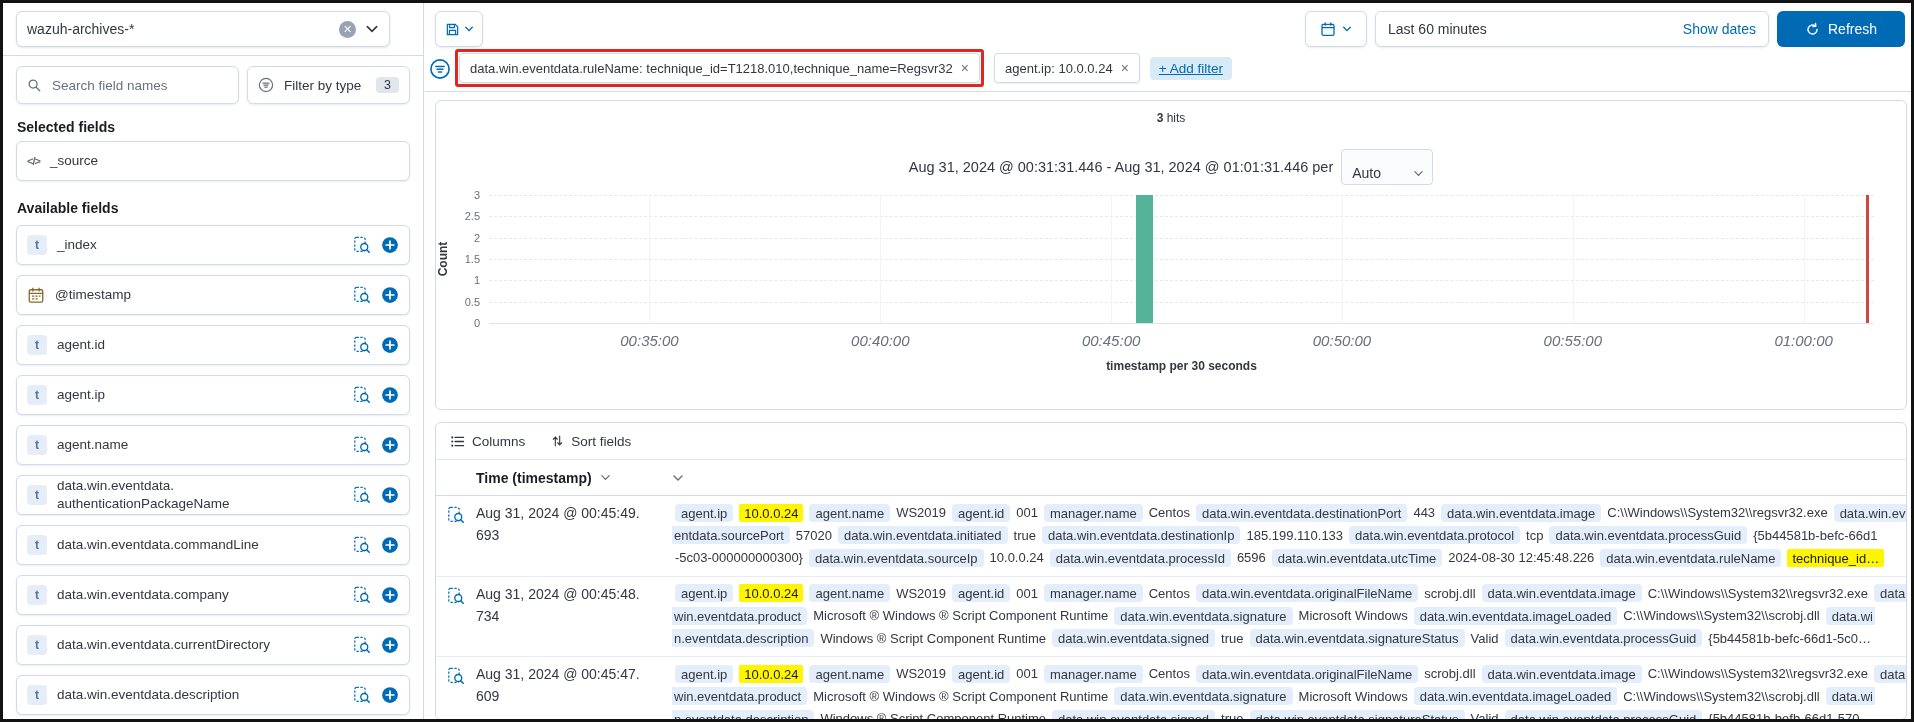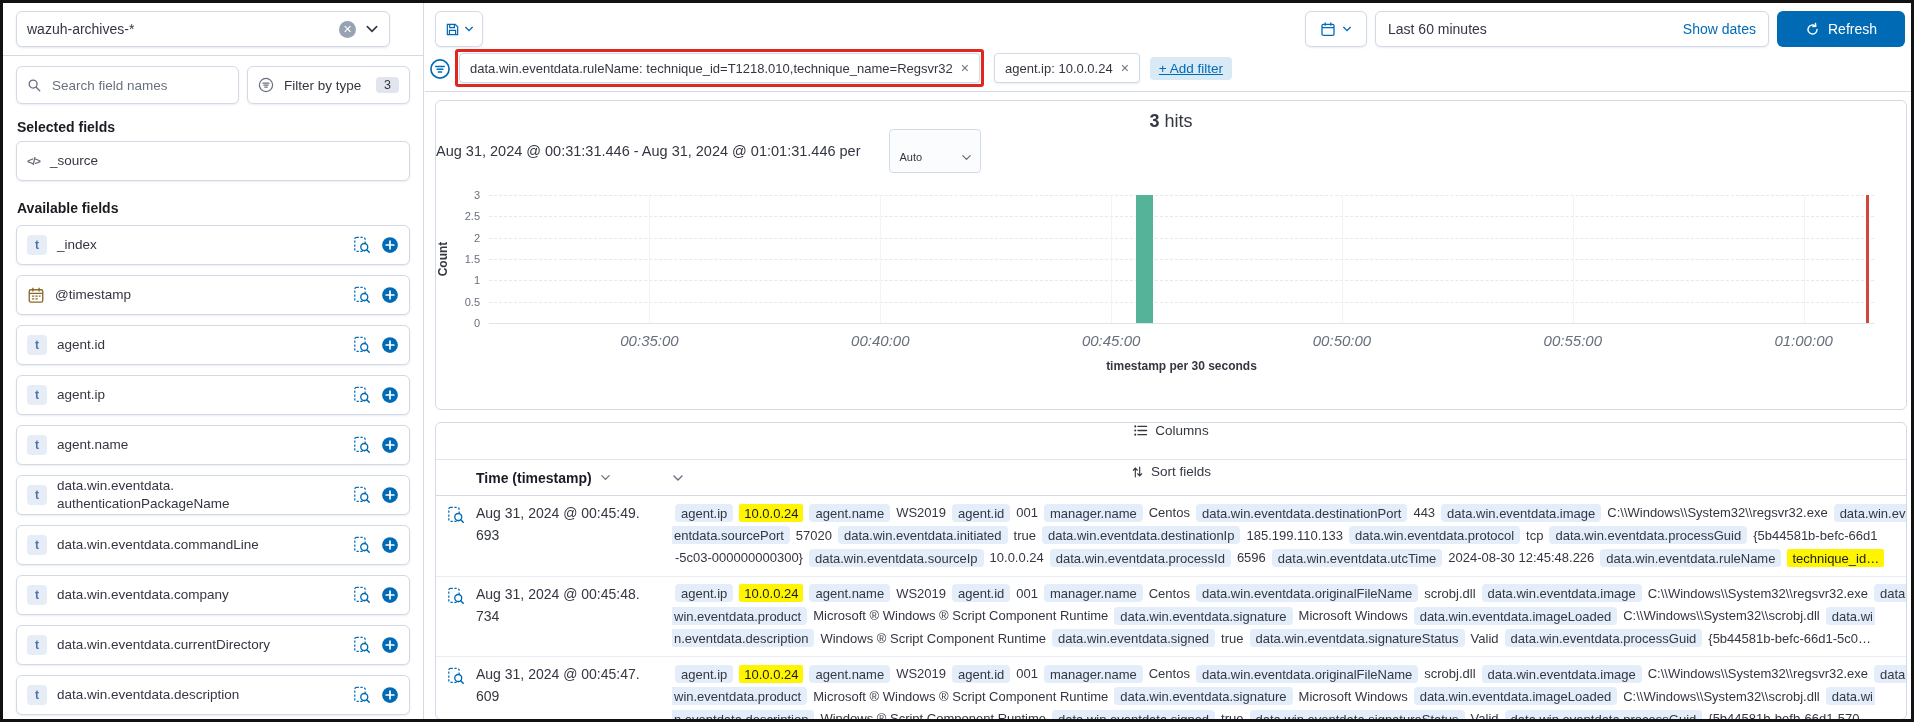--- a/index.html
+++ b/index.html
@@ -44,41 +44,41 @@
   .filterbar-icon{left:426px;top:55px;cursor:pointer;}
   .filter-pills{position:absolute;left:452px;top:46px;display:flex;align-items:center;gap:10px;}
   .fpill{display:inline-flex;align-items:center;gap:8px;border:1px solid #d3dae6;background:#fff;border-radius:4px;
        height:28px;padding:0 10px;font-size:13px;color:#343741;cursor:pointer;box-shadow:0 1px 2px rgba(152,162,179,.2);}
   .fpill .x{color:#69707d;font-size:14px;cursor:pointer;}
   .annot{border:3px solid #e0261f;border-radius:3px;padding:1px;display:inline-flex;}
   .add-filter{background:#d9eaf7;border-radius:4px;padding:4px 9px;color:#006bb4;font-size:13.5px;text-decoration:underline;cursor:pointer;}
   .header-divider{left:422px;top:88px;width:1492px;height:1px;background:#d3dae6;}
   
   .chart-panel{left:432px;top:97px;width:1470px;height:308px;border:1px solid #d3dae6;border-radius:6px;background:#fff;}
-  .hits-line{position:absolute;left:0;top:10px;width:100%;text-align:center;font-size:18px;color:#343741;}
+  .hits-line{position:absolute;left:0;top:10px;width:100%;text-align:center;font-size:12px;color:#343741;}
   .hits-line b{font-weight:700;}
-  .range-line{position:absolute;left:0;top:28px;width:100%;display:flex;align-items:center;gap:28px;}
+  .range-line{position:absolute;left:0;top:48px;width:100%;display:flex;align-items:center;justify-content:center;gap:8px;}
   .range-line .txt{font-size:14.5px;color:#343741;}
-  .interval-select{width:92px;height:44px;border:1px solid #d3dae6;border-radius:4px;background:#fbfcfd;display:flex;
-       align-items:center;padding:12px 8px 0 10px;font-size:11px;color:#343741;box-sizing:border-box;cursor:pointer;}
+  .interval-select{width:92px;height:36px;border:1px solid #d3dae6;border-radius:4px;background:#fbfcfd;display:flex;
+       align-items:center;padding:12px 8px 0 10px;font-size:14px;color:#343741;box-sizing:border-box;cursor:pointer;}
   .interval-select .sv{flex:1;}
   .plot{position:absolute;left:53px;top:94px;width:1385px;height:128px;}
   .ylab{position:absolute;left:-46px;top:50%;transform:translate(-50%,-50%) rotate(-90deg);transform-origin:center;
        font-size:12px;font-weight:700;color:#343741;}
   .gline{position:absolute;left:0;width:100%;height:0;border-top:1px dashed #e4e8f0;}
   .gline.zero{border-top:1px solid #dfe3ec;}
   .vline{position:absolute;top:0;height:100%;width:1px;background:#f1f3f8;}
   .ytick{position:absolute;right:calc(100% + 9px);font-size:11px;color:#69707d;transform:translateY(-50%);}
   .xtick{position:absolute;top:calc(100% + 9px);font-size:15px;color:#69707d;transform:translateX(-50%);white-space:nowrap;font-style:italic;}
   .bar{position:absolute;bottom:0;background:#54b399;}
   .nowline{position:absolute;top:0;width:3px;height:100%;background:#cf4840;}
   .xaxis-title{position:absolute;left:53px;width:1385px;top:258px;text-align:center;font-size:12px;font-weight:700;color:#343741;}
   
   .table-panel{left:432px;top:419px;width:1470px;height:296px;border:1px solid #d3dae6;border-radius:6px;background:#fff;overflow:hidden;}
-  .tbl-toolbar{height:37px;display:flex;align-items:center;gap:26px;padding:0 14px;border-bottom:1px solid #e0e5ee;box-sizing:border-box;flex-direction:column;}
+  .tbl-toolbar{height:37px;display:flex;align-items:center;gap:26px;padding:0 14px;border-bottom:1px solid #e0e5ee;box-sizing:border-box;}
   .tbl-btn{display:flex;align-items:center;gap:7px;font-size:13.5px;color:#343741;cursor:pointer;}
   .tbl-header{display:grid;grid-template-columns:40px 196px 1fr 38px;align-items:center;height:36px;border-bottom:1px solid #d3dae6;
        font-size:14px;font-weight:700;color:#1a1c21;box-sizing:border-box;}
   .th-time{display:flex;align-items:center;gap:8px;cursor:pointer;}
   .tbl-rows .trow{display:grid;grid-template-columns:40px 196px 1fr;border-bottom:1px solid #e9edf3;padding:6px 0;box-sizing:border-box;}
   .trow .expand{padding-top:4px;display:flex;justify-content:center;align-items:flex-start;cursor:pointer;}
   .trow .ttime{font-size:14px;color:#343741;line-height:22px;padding-right:10px;word-break:break-all;}
   .srcline{white-space:nowrap;overflow:hidden;line-height:22.5px;font-size:13px;color:#343741;}
   .pill,.pill-open,.pill-close{background:#e3eefa;border-radius:4px;padding:1.5px 6px;margin:0 3px;color:#343741;}
   .pill-open{border-radius:4px 0 0 4px;margin-right:0;padding-right:2px;}

